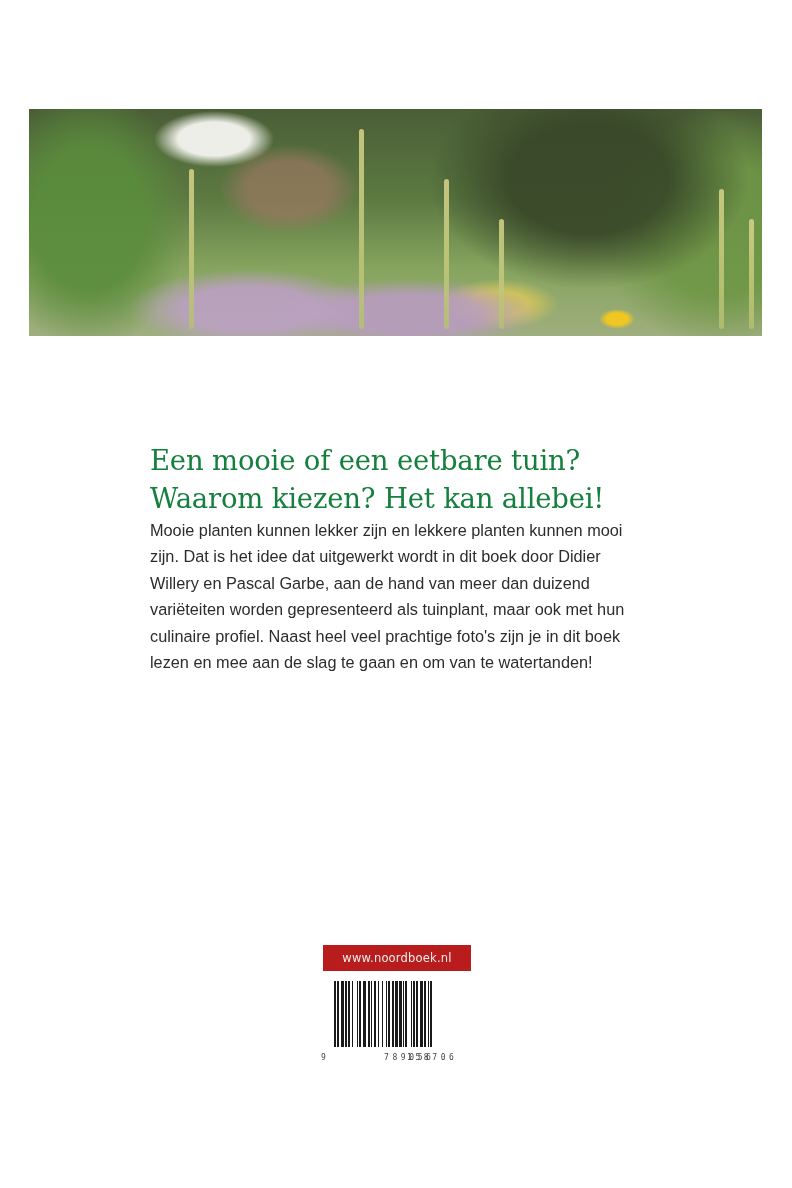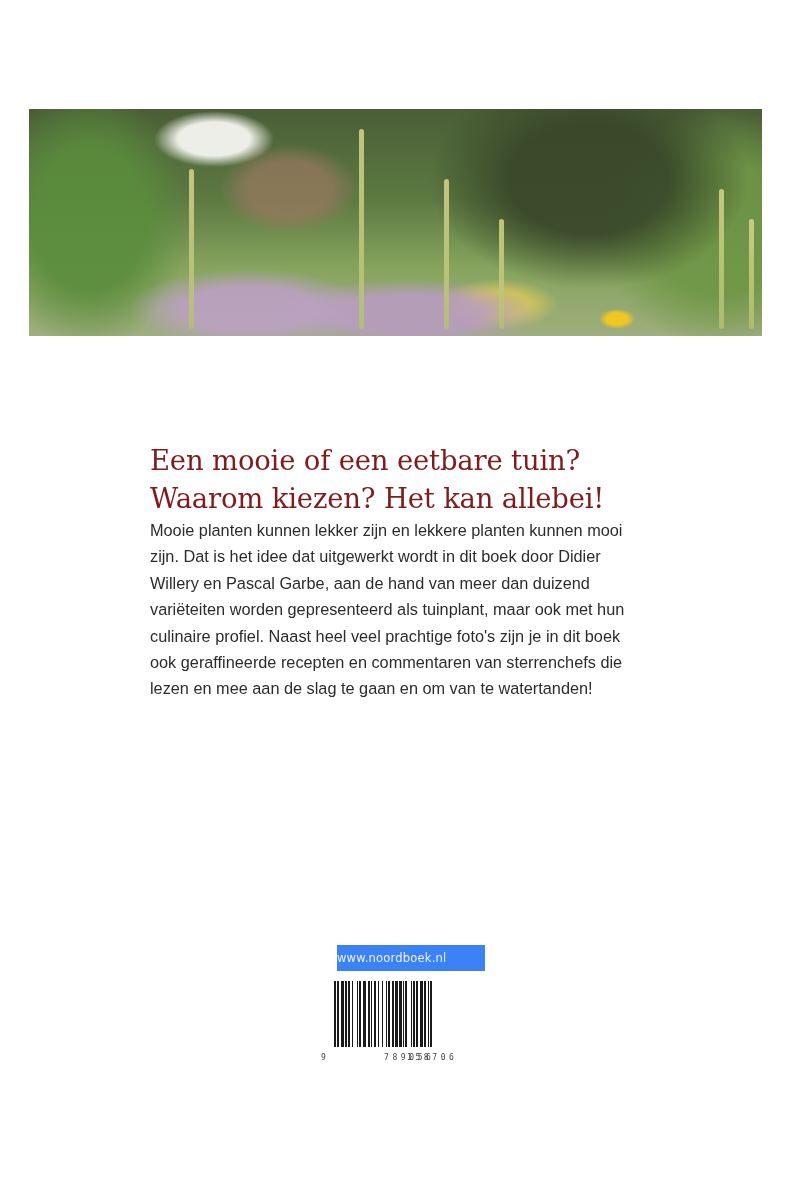--- a/index.html
+++ b/index.html
@@ -11,25 +11,25 @@
       radial-gradient(ellipse 130px 35px at 380px 205px, rgba(185,155,195,0.85) 0 55%, rgba(185,155,195,0) 100%),
       radial-gradient(ellipse 60px 25px at 470px 195px, rgba(220,200,90,0.8) 0 50%, rgba(220,200,90,0) 100%),
       radial-gradient(ellipse 18px 10px at 588px 210px, rgba(245,200,30,0.95) 0 60%, rgba(245,200,30,0) 100%),
       radial-gradient(ellipse 70px 45px at 260px 80px, rgba(150,120,95,0.75) 0 60%, rgba(150,120,95,0) 100%),
       radial-gradient(ellipse 160px 110px at 560px 70px, rgba(55,70,40,0.9) 0 50%, rgba(55,70,40,0) 100%),
       radial-gradient(ellipse 100px 130px at 60px 110px, rgba(90,140,60,0.9) 0 55%, rgba(90,140,60,0) 100%),
       radial-gradient(ellipse 120px 120px at 690px 120px, rgba(110,150,70,0.9) 0 55%, rgba(110,150,70,0) 100%),
       linear-gradient(180deg, #4a5e36 0%, #5d7a42 40%, #86a45e 70%, #9fae7e 100%);
   }
   .stalk { position:absolute; width:5px; border-radius:3px; background:linear-gradient(180deg,#d8d48a,#b4c070); opacity:0.85; }
-  .headline { position:absolute; left:150px; top:441px; width:520px; color:#7f1d1d; font-family:"DejaVu Serif", serif; font-size:27.5px; line-height:38px; letter-spacing:-0.2px; }
+  .headline { position:absolute; left:150px; top:441px; width:520px; color:#15803d; font-family:"DejaVu Serif", serif; font-size:27.5px; line-height:38px; letter-spacing:-0.2px; }
   .headline div { white-space:nowrap; }
   .body-text { position:absolute; left:150px; top:517px; width:510px; color:#2c2c2c; font-family:"Liberation Sans", sans-serif; font-size:16.3px; line-height:26.4px; }
   .body-text div { white-space:nowrap; }
-  .url-box { position:absolute; left:323px; top:945px; width:148px; height:26px; background:#3b82f6; color:#f0f0f0; font-family:"DejaVu Sans", sans-serif; font-size:11.5px; line-height:26px; text-align:left; letter-spacing:0.2px;margin-left:14px; }
+  .url-box { position:absolute; left:323px; top:945px; width:148px; height:26px; background:#b91c1c; color:#f0f0f0; font-family:"DejaVu Sans", sans-serif; font-size:11.5px; line-height:26px; text-align:center; letter-spacing:0.2px; }
   .barcode { position:absolute; left:334px; top:981px; width:133px; height:66px; display:flex; align-items:stretch; }
   .barcode span { display:block; height:100%; }
   .digits { position:absolute; left:321px; top:1053px; width:150px; height:12px; font-family:"DejaVu Sans Mono", monospace; font-size:8px; color:#444; }
   .digits span { position:absolute; top:0; }
 </style>
 </head>
 <body>
 
 <div class="photo">
   <div class="stalk" style="left:330px;top:20px;height:200px;"></div>
@@ -44,21 +44,20 @@
   <div>Een mooie of een eetbare tuin?</div>
   <div>Waarom kiezen? Het kan allebei!</div>
 </div>
 
 <div class="body-text">
   <div>Mooie planten kunnen lekker zijn en lekkere planten kunnen mooi</div>
   <div>zijn. Dat is het idee dat uitgewerkt wordt in dit boek door Didier</div>
   <div>Willery en Pascal Garbe, aan de hand van meer dan duizend</div>
   <div>variëteiten worden gepresenteerd als tuinplant, maar ook met hun</div>
   <div>culinaire profiel. Naast heel veel prachtige foto's zijn je in dit boek</div>
-  <div>ook geraffineerde recepten en commentaren van sterrenchefs die</div>
   <div>lezen en mee aan de slag te gaan en om van te watertanden!</div>
 </div>
 
 <div class="url-box">www.noordboek.nl</div>
 
 <div class="barcode" id="barcode">
     <span style="width: 2.3px; background: rgb(26, 26, 26);"></span>
     <span style="width: 1.15px; background: rgb(255, 255, 255);"></span>
     <span style="width: 1.15px; background: rgb(26, 26, 26);"></span>
     <span style="width: 2.3px; background: rgb(255, 255, 255);"></span>

